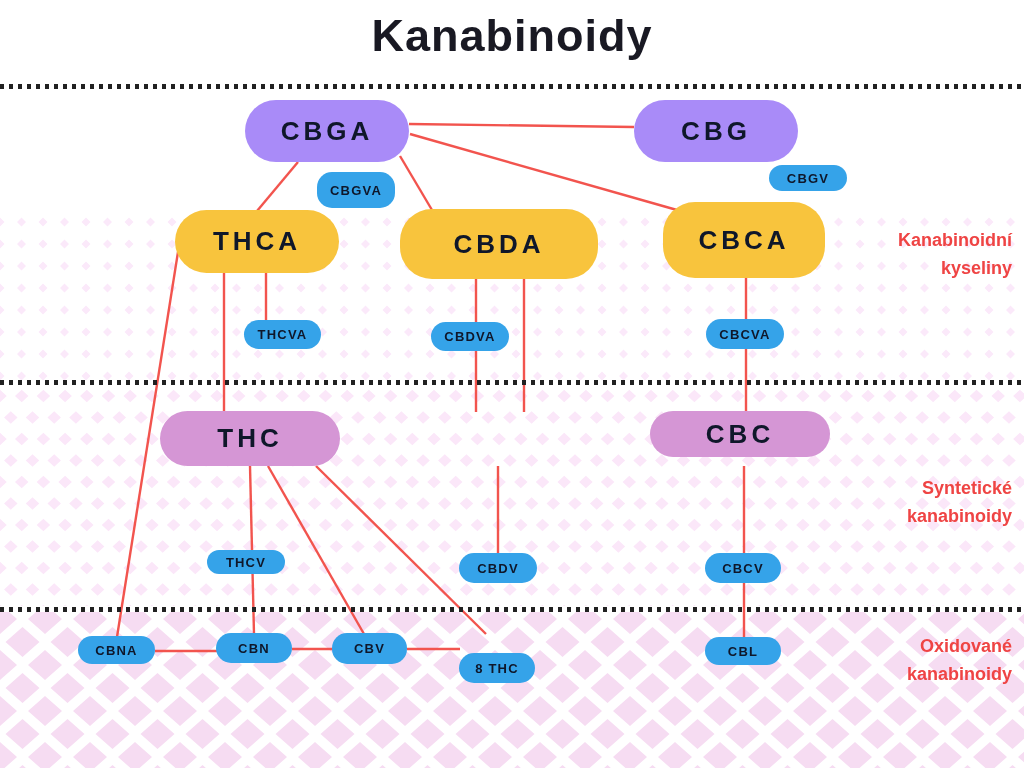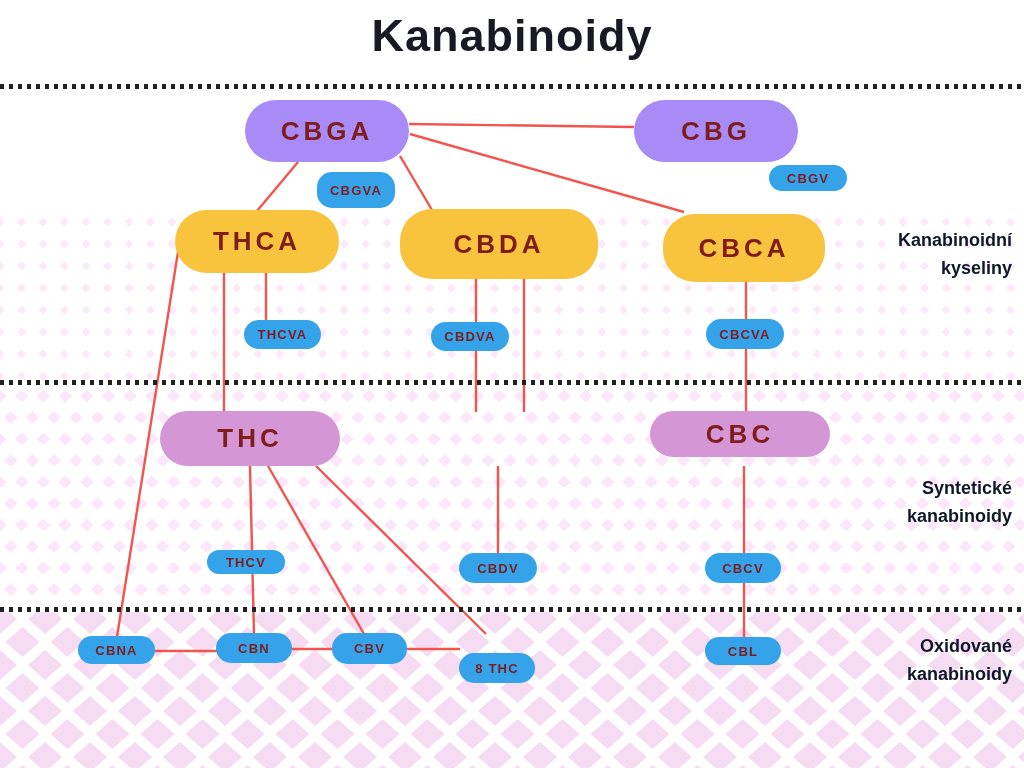--- a/index.html
+++ b/index.html
@@ -12,37 +12,37 @@
   
   .dotted{
     position:absolute;left:0;width:1024px;height:5px;z-index:5;
     background:repeating-linear-gradient(90deg,#212121 0 4.5px,transparent 4.5px 9px);
   }
   
   #edges{position:absolute;left:0;top:0;z-index:2;}
   
   .pill{
     position:absolute;z-index:3;display:flex;align-items:center;justify-content:center;
-    color:#7f1d1d;font-weight:700;white-space:nowrap;
+    color:#0f172a;font-weight:700;white-space:nowrap;
   }
   .pill.big{border-radius:32px;font-size:26px;letter-spacing:4px;}
   .pill.small{border-radius:15px;font-size:13px;letter-spacing:1.2px;}
   .pill.primary-purple{background:var(--purple,#a98bf8);}
   .pill.acid-yellow{background:var(--yellow,#f8c43d);}
   .pill.synthetic-pink{background:var(--pink,#d596d5);}
   .pill.variant-blue{background:var(--blue,#35a3e9);}
   
   #page-title{
     position:absolute;top:10px;left:0;width:1024px;text-align:center;z-index:4;
     font-size:45px;font-weight:800;letter-spacing:1px;color:#191923;
   }
   
   .section-label{
     position:absolute;right:12px;width:170px;text-align:right;z-index:4;
-    font-size:18px;font-weight:800;line-height:28px;color:#0f172a;
+    font-size:18px;font-weight:800;line-height:28px;color:#ef4444;
   }
   #section-label-1{top:226px;}
   #section-label-2{top:474px;}
   #section-label-3{top:632px;}
 </style>
 </head>
 <body>
 
 <div id="stage" style="--purple: #a98bf8; --yellow: #f8c43d; --pink: #d596d5; --blue: #35a3e9;">
 
@@ -95,21 +95,21 @@
     <div>Oxidované</div>
     <div>kanabinoidy</div>
   </div>
 
 <div class="pill big primary-purple" style="left: 245px; top: 100px; width: 164px; height: 62px;">CBGA</div>
     <div class="pill big primary-purple" style="left: 634px; top: 100px; width: 164px; height: 62px;">CBG</div>
     <div class="pill small variant-blue" style="left: 317px; top: 172px; width: 78px; height: 36px;">CBGVA</div>
     <div class="pill small variant-blue" style="left: 769px; top: 165px; width: 78px; height: 26px;">CBGV</div>
     <div class="pill big acid-yellow" style="left: 175px; top: 210px; width: 164px; height: 63px;">THCA</div>
     <div class="pill big acid-yellow" style="left: 400px; top: 209px; width: 198px; height: 70px;">CBDA</div>
-    <div class="pill big acid-yellow" style="left: 663px; top: 214px; width: 162px; height: 68px;">CBCA</div>
+    <div class="pill big acid-yellow" style="left: 663px; top: 202px; width: 162px; height: 76px;">CBCA</div>
     <div class="pill small variant-blue" style="left: 244px; top: 320px; width: 77px; height: 29px;">THCVA</div>
     <div class="pill small variant-blue" style="left: 431px; top: 322px; width: 78px; height: 29px;">CBDVA</div>
     <div class="pill small variant-blue" style="left: 706px; top: 319px; width: 78px; height: 30px;">CBCVA</div>
     <div class="pill big synthetic-pink" style="left: 160px; top: 411px; width: 180px; height: 55px;">THC</div>
     <div class="pill big synthetic-pink" style="left: 650px; top: 411px; width: 180px; height: 46px;">CBC</div>
     <div class="pill small variant-blue" style="left: 207px; top: 550px; width: 78px; height: 24px;">THCV</div>
     <div class="pill small variant-blue" style="left: 459px; top: 553px; width: 78px; height: 30px;">CBDV</div>
     <div class="pill small variant-blue" style="left: 705px; top: 553px; width: 76px; height: 30px;">CBCV</div>
     <div class="pill small variant-blue" style="left: 78px; top: 636px; width: 77px; height: 28px;">CBNA</div>
     <div class="pill small variant-blue" style="left: 216px; top: 633px; width: 76px; height: 30px;">CBN</div>

